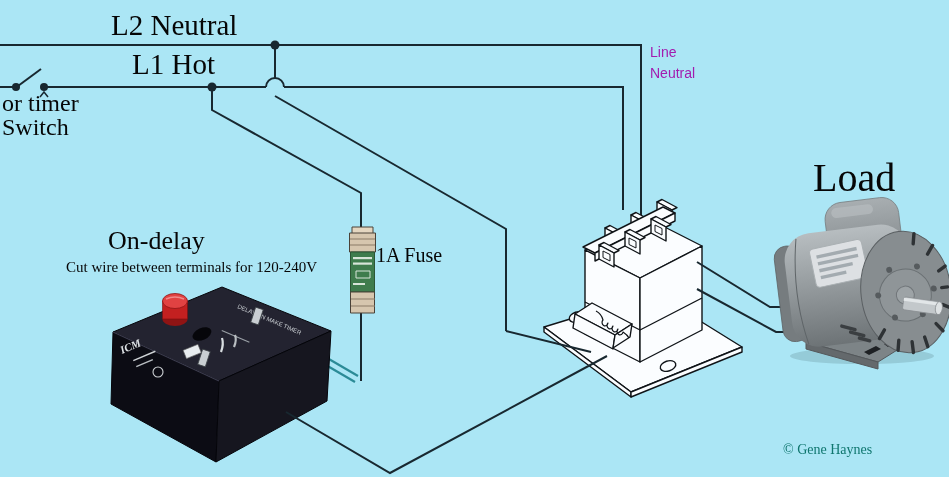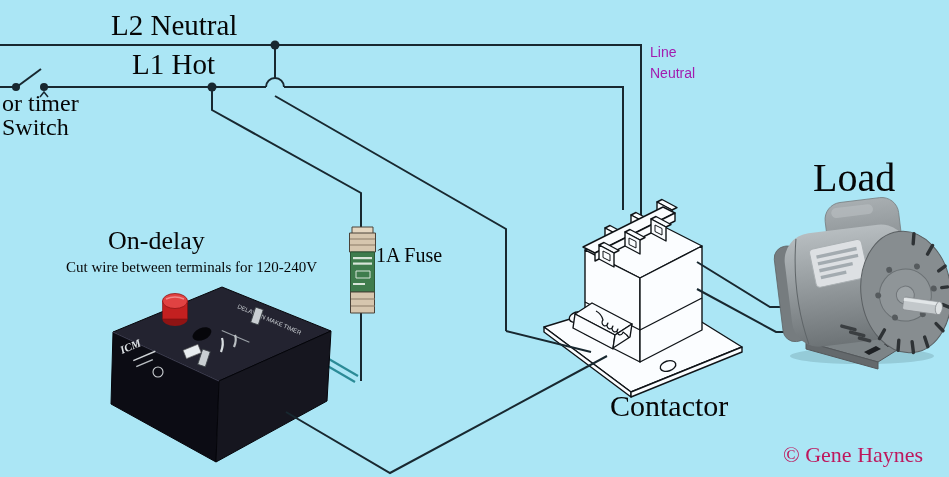--- a/index.html
+++ b/index.html
@@ -12,21 +12,21 @@
   .lbl-l2{left:111px;top:10px;font-size:29px;}
   .lbl-l1{left:132px;top:49px;font-size:29px;}
   .lbl-switch{left:2px;top:91px;font-size:24px;line-height:24px;}
   .lbl-ondelay{left:108px;top:227px;font-size:26px;}
   .lbl-note{left:66px;top:260px;font-size:15px;}
   .lbl-fuse{left:376px;top:245px;font-size:20px;}
   .lbl-linevolt{left:650px;top:42px;width:86px;text-align:left;font-size:14px;line-height:21px;
     font-family:"Liberation Sans", sans-serif;font-weight:normal;color:#a21caf;}
   .lbl-load{left:813px;top:157px;font-size:40px;}
   .lbl-contactor{left:610px;top:390px;font-size:30px;}
-  .lbl-copyright{left:783px;top:443px;font-size:22px;color:#be185d;}
+  .lbl-copyright{left:783px;top:443px;font-size:14px;color:#0f766e;}
 </style>
 </head>
 <body>
 
 <div class="stage">
 
   <svg class="art" viewBox="0 0 949 477">
     <defs>
       <linearGradient id="gBody" x1="0" y1="0" x2="0" y2="1">
         <stop offset="0" stop-color="#b7bdc0"></stop>
@@ -245,15 +245,14 @@
     <div>Switch</div>
   </div>
   <div class="label lbl-ondelay">On-delay</div>
   <div class="label lbl-note">Cut wire between terminals for 120-240V</div>
   <div class="label lbl-fuse">1A Fuse</div>
   <div class="label lbl-linevolt">
     <div>Line</div>
     <div>Neutral</div>
   </div>
   <div class="label lbl-load">Load</div>
-  <div class="label lbl-contactor">Contactor</div>
   <div class="label lbl-copyright">© Gene Haynes</div>
 </div>
 
 </body></html>

